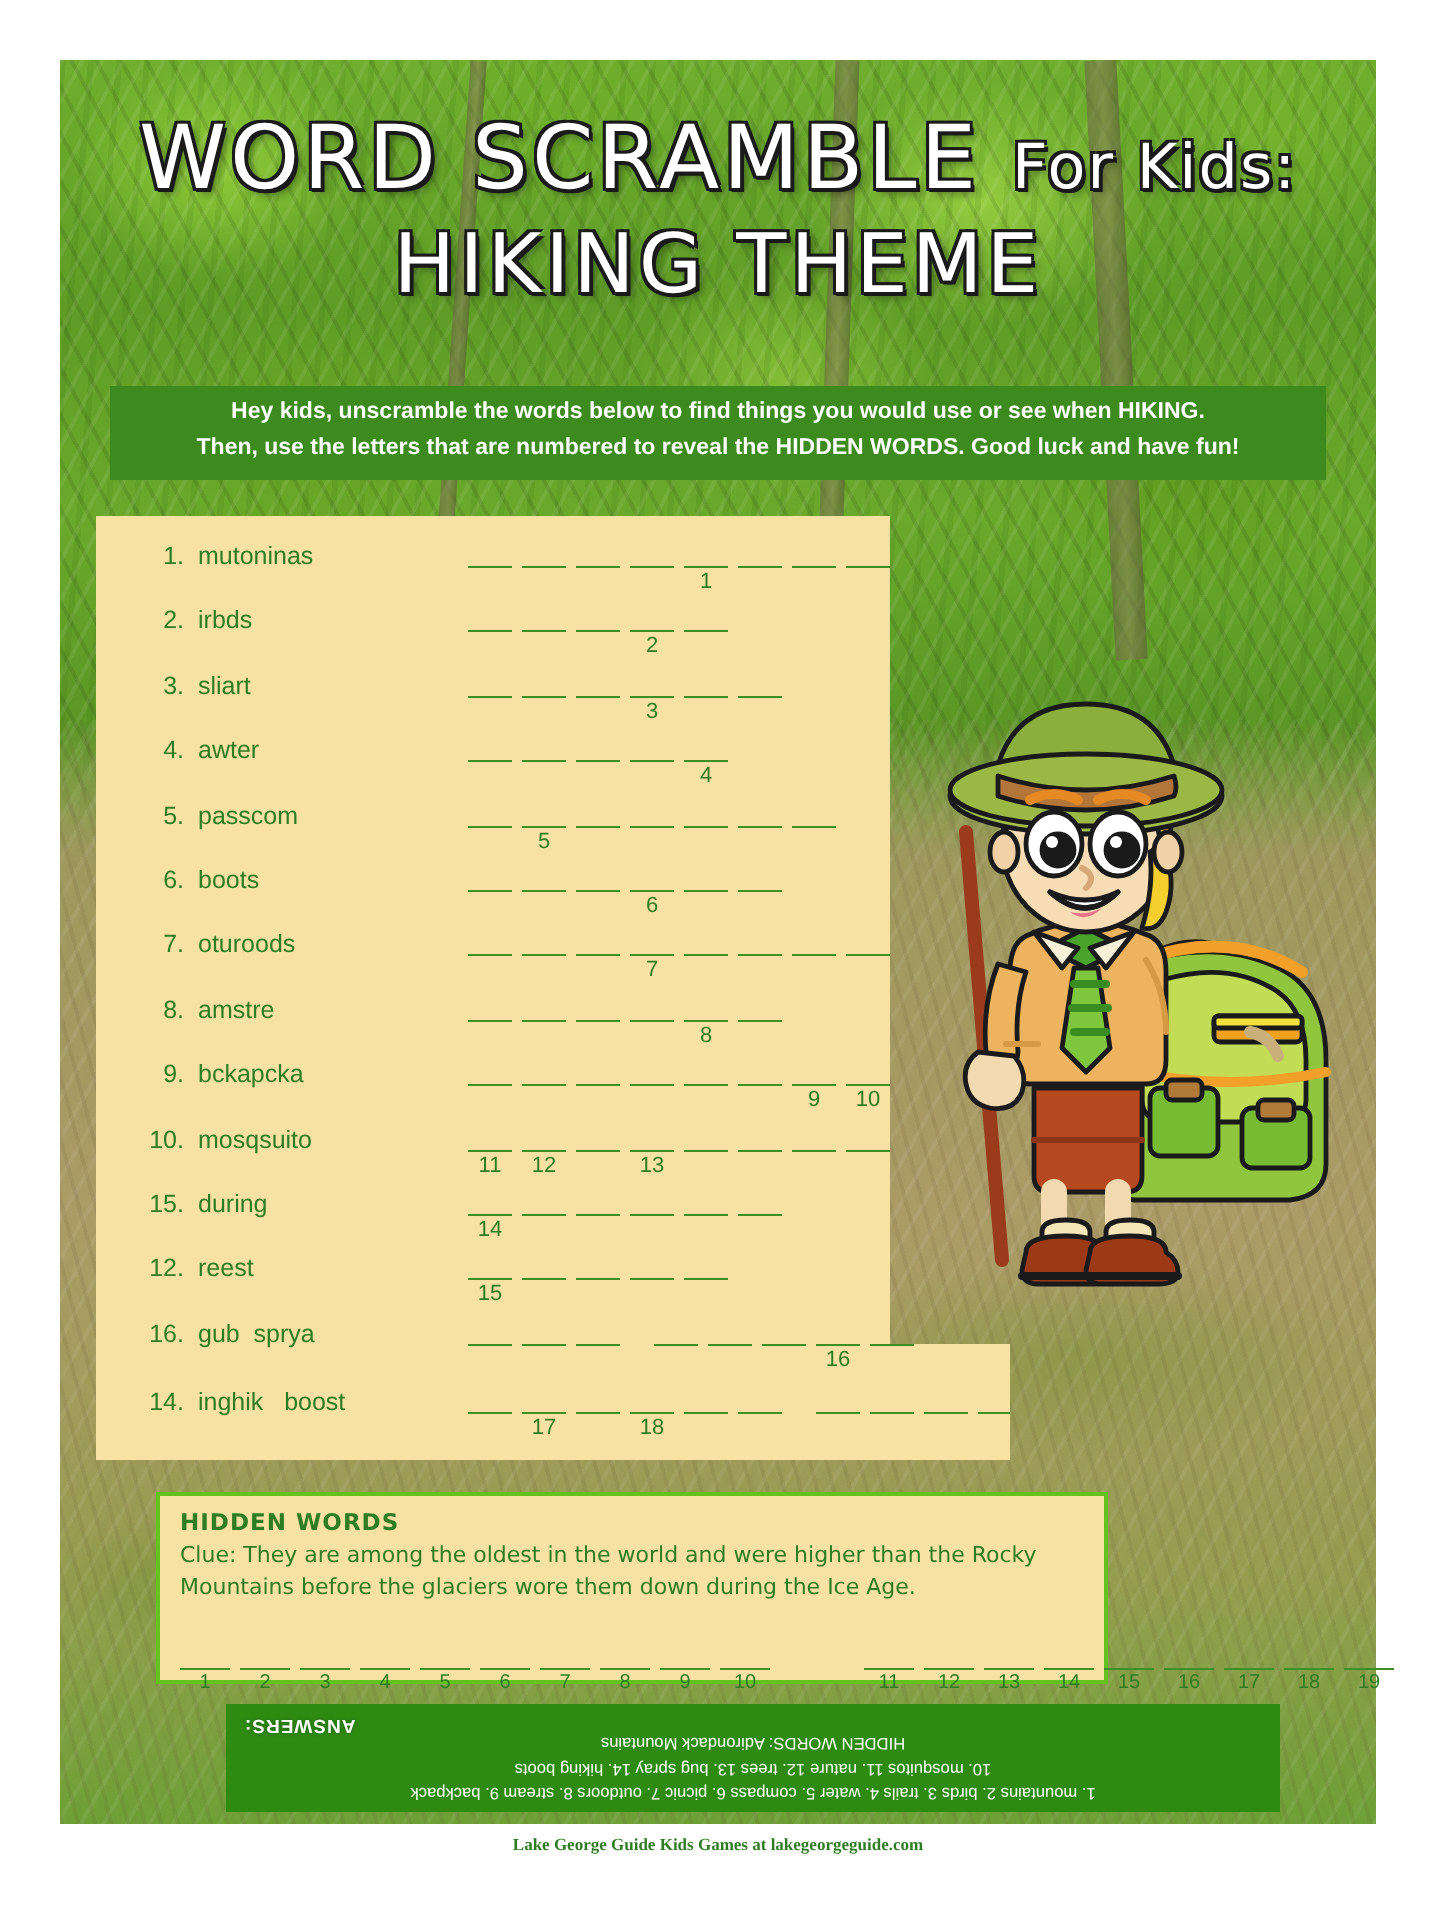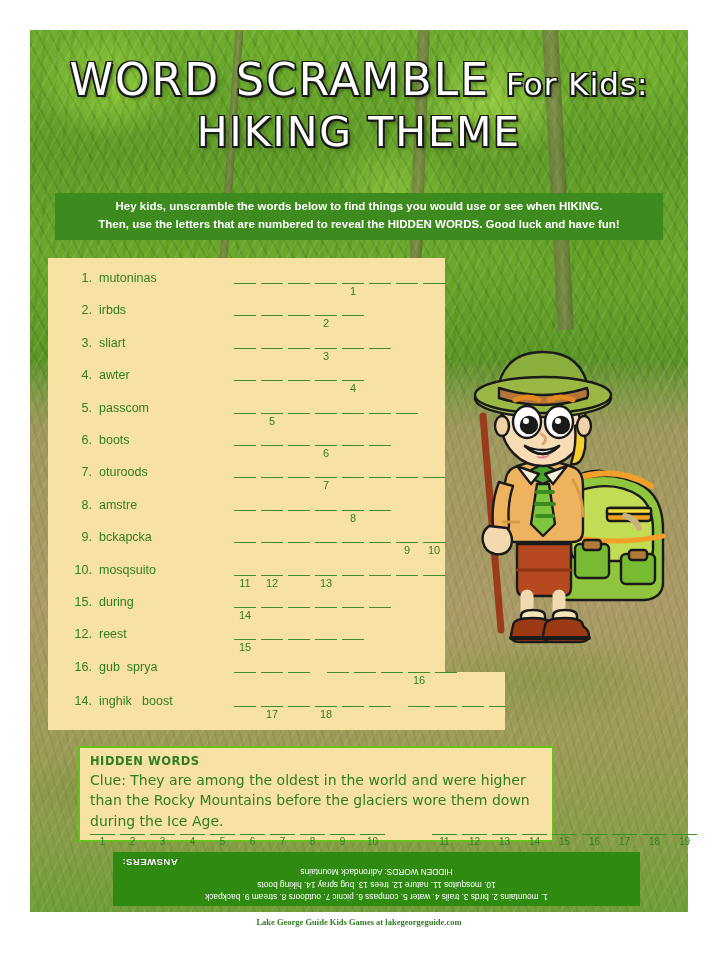--- a/index.html
+++ b/index.html
@@ -143,21 +143,21 @@
     background: #f7e2a4;
     border: 2.5px solid #63c21e;
   }
   .hw-title {
     color: #2f7d22; font-size: 11.5px; font-weight: bold;
     letter-spacing: .5px;
     font-family: "DejaVu Sans", sans-serif;
     padding: 6px 0 2px 10px;
   }
   .hw-clue {
-    color: #2f7d22; font-size: 14px; line-height: 1.45;
+    color: #2f7d22; font-size: 11px; line-height: 1.45;
     font-family: "DejaVu Sans", sans-serif;
     padding: 0 12px 0 10px;
   }
   .hw-blanks {
     position: absolute; left: 10px; right: 10px; bottom: 5px;
     display: flex; align-items: flex-start;
   }
   .hw-grp { display: flex; }
   .hw-grp.second { margin-left: 42px; }
   .hw-slot { position: relative; width: 25px; margin-right: 5px; }

